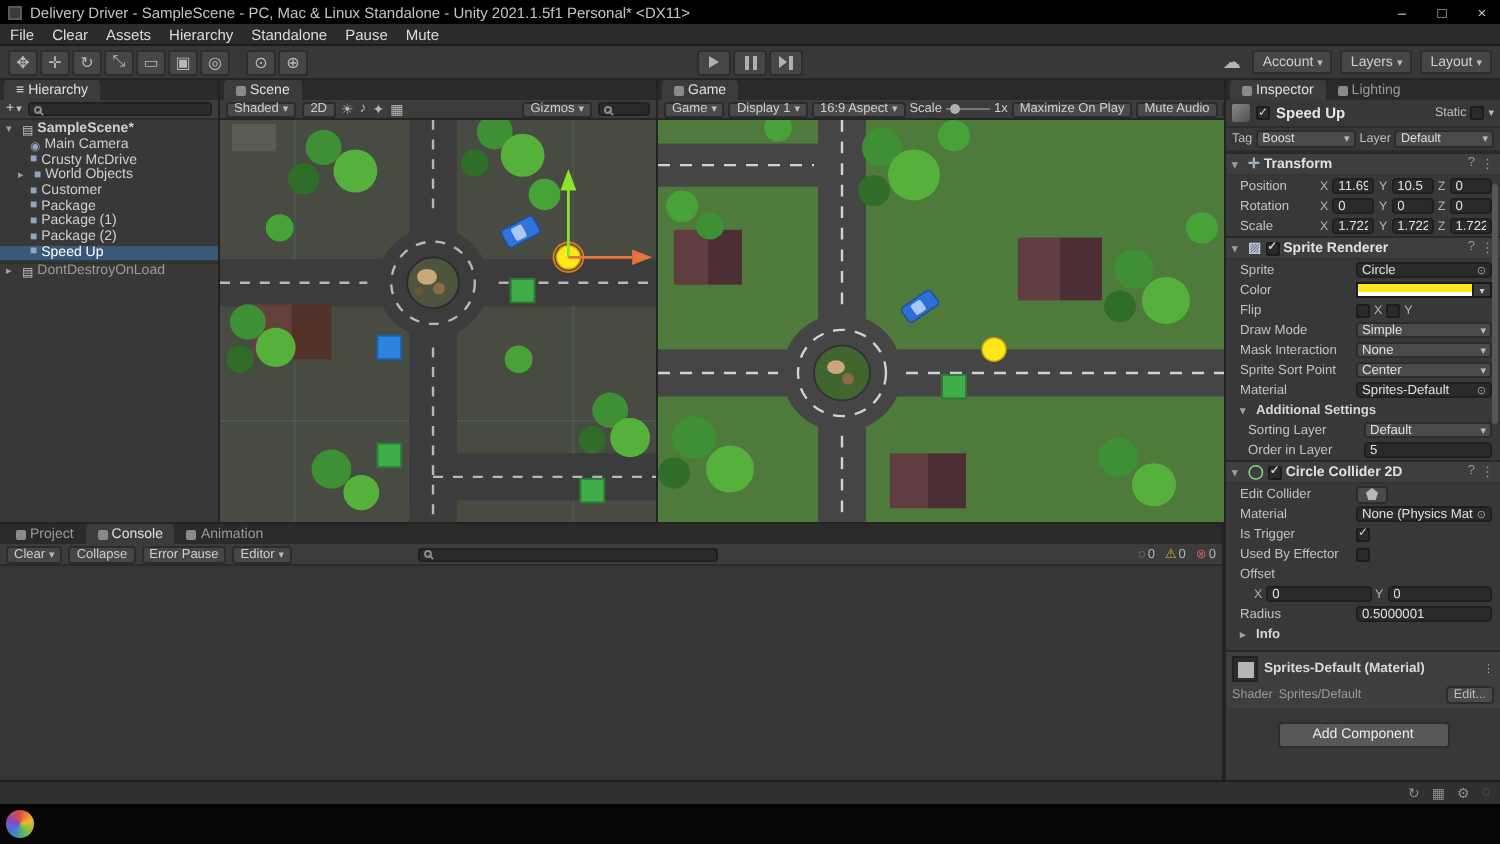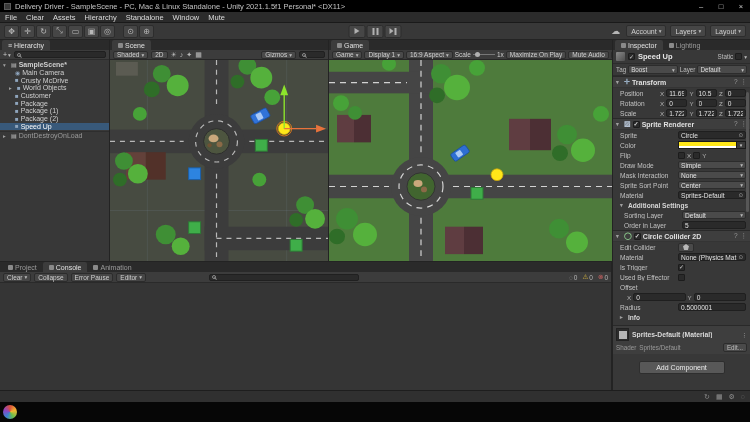--- a/index.html
+++ b/index.html
@@ -162,21 +162,21 @@
     <span>×</span>
   </span>
 </div>
 
 <div class="menubar">
   <span>File</span>
   <span>Clear</span>
   <span>Assets</span>
   <span>Hierarchy</span>
   <span>Standalone</span>
-  <span>Window</span>
+  <span>Pause</span>
   <span>Mute</span>
 </div>
 
 <div class="topbar">
   <span class="toolbtn">✥</span>
   <span class="toolbtn">✛</span>
   <span class="toolbtn">↻</span>
   <span class="toolbtn">⤡</span>
   <span class="toolbtn">▭</span>
   <span class="toolbtn">▣</span>

